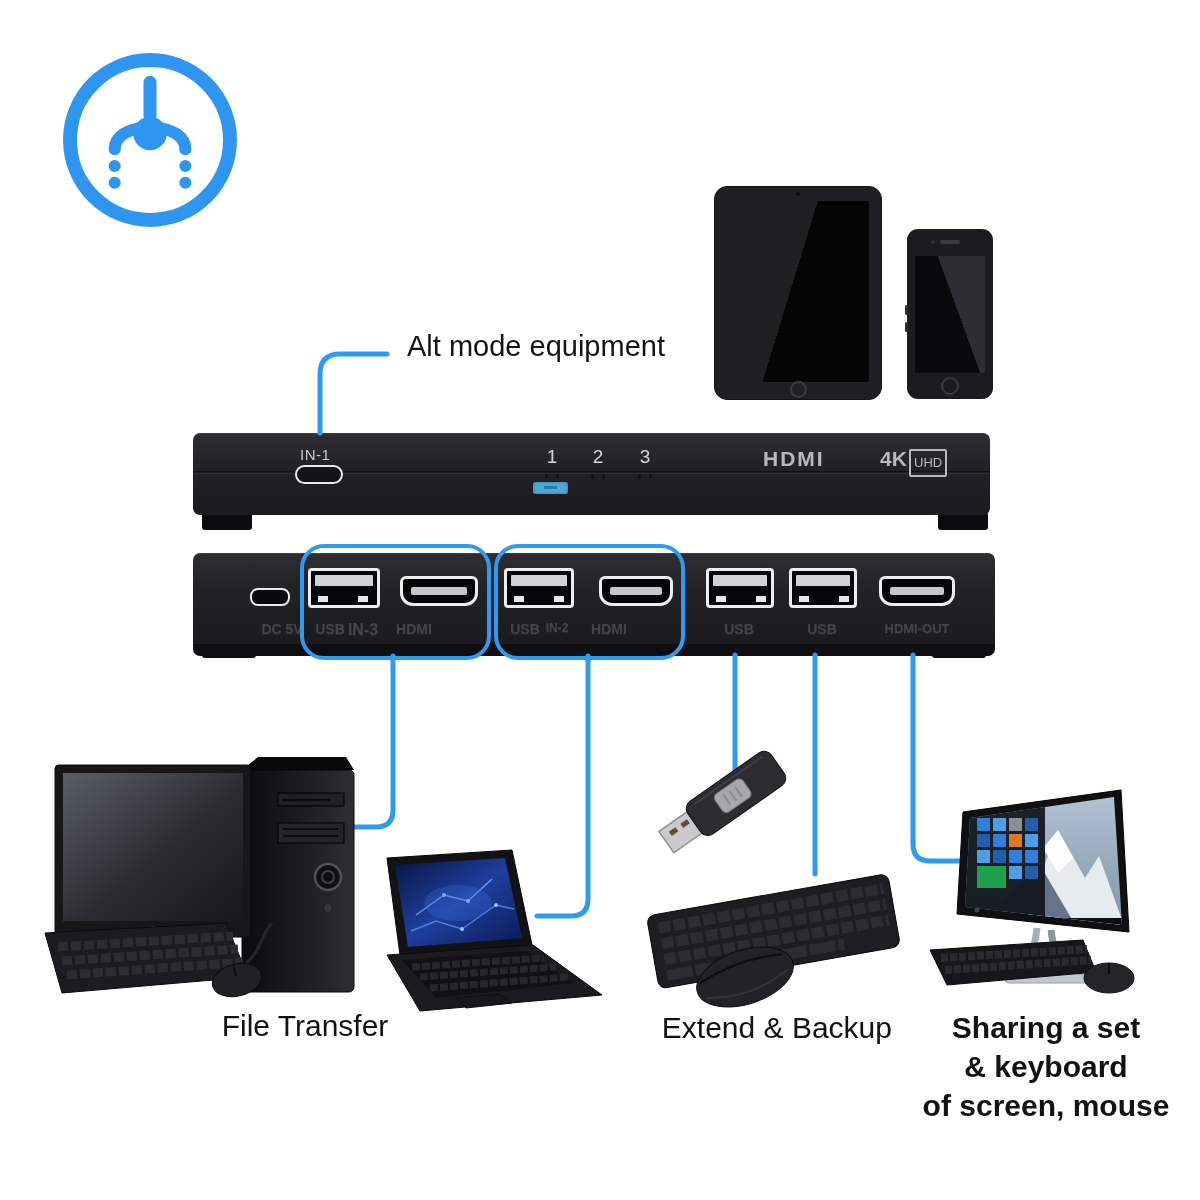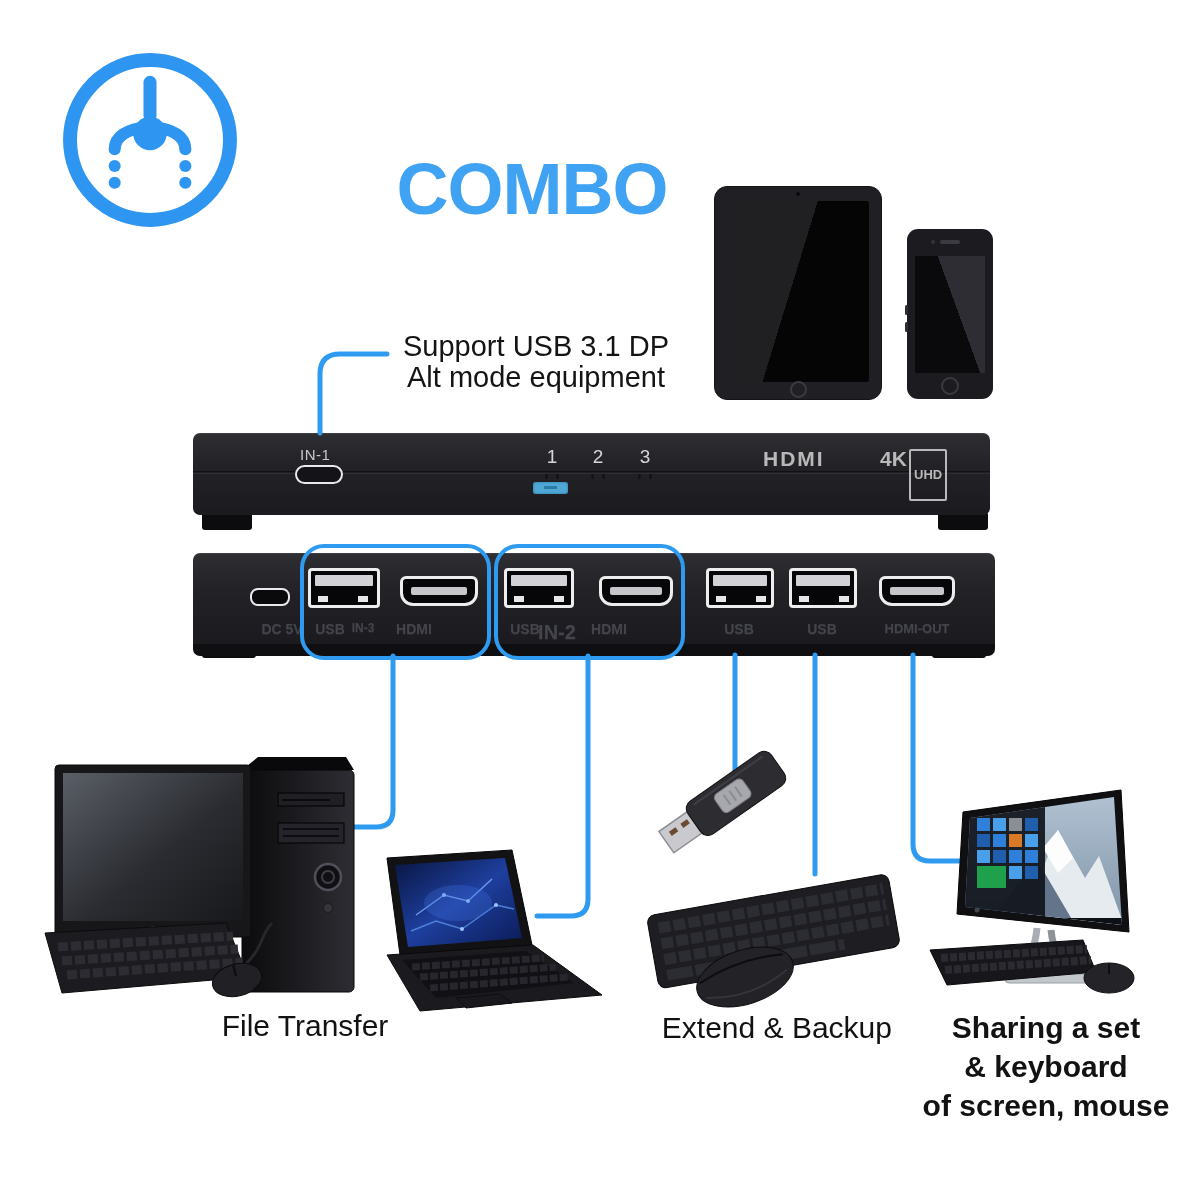--- a/index.html
+++ b/index.html
@@ -55,24 +55,22 @@
     <circle cx="100" cy="93" r="18" fill="#2e96f0"></circle>
     <g fill="#2e96f0">
       <circle cx="62" cy="128" r="6.5"></circle>
         <circle cx="62" cy="146" r="6.5"></circle>
       <circle cx="138" cy="128" r="6.5"></circle>
         <circle cx="138" cy="146" r="6.5"></circle>
     </g>
   </svg>
 
   <div class="abs" id="title">
-    <div>COMBO</div>
   </div>
   <div class="abs" id="subtitle">
-    <div>Support USB 3.1 DP</div>
     <div>Alt mode equipment</div>
   </div>
 
   <div class="abs" id="tablet">
     <div class="abs" style="left:50%;top:5px;width:4px;height:4px;margin-left:-2px;border-radius:50%;background:#0a0a0b;"></div>
     <div class="abs screen"></div>
     <div class="abs homebtn" style="left:50%;bottom:1px;width:13px;height:13px;margin-left:-8px;"></div>
   </div>
 
   <div class="abs" id="phone">
@@ -94,43 +92,43 @@
     <span class="abs chan" style="left:405px;top:13px;">2</span>
     <span class="abs chan" style="left:452px;top:13px;">3</span>
     <div class="abs tick" style="left:359px;top:41px;"></div>
     <div class="abs tick" style="left:405px;top:41px;"></div>
     <div class="abs tick" style="left:452px;top:41px;"></div>
     <div class="abs" style="left:340px;top:49px;width:35px;height:12px;border-radius:3px;background:#4fa8d6;box-shadow:inset 0 0 3px #2c7ba6;">
       <div class="abs" style="left:11px;top:4px;width:13px;height:3px;background:#2c7ba6;"></div>
     </div>
     <span class="abs" style="left:570px;top:14px;font-size:21px;font-weight:800;letter-spacing:2px;color:#b9b9b9;">HDMI</span>
     <span class="abs" style="left:687px;top:14px;font-size:21px;font-weight:800;color:#b9b9b9;">4K</span>
-    <span class="abs" style="left:716px;top:16px;font-size:13px;font-weight:700;color:#b9b9b9;border:2px solid #b9b9b9;
-          padding:16px 3px;line-height:16px;border-radius:2px;">UHD</span>
+    <span class="abs" style="left:716px;top:16px;font-size:13px;font-weight:400;color:#b9b9b9;border:2px solid #b9b9b9;
+          padding:4px 3px;line-height:16px;border-radius:2px;">UHD</span>
   </div>
 
   <div class="abs foot" style="left:202px;top:646px;width:54px;height:12px;"></div>
   <div class="abs foot" style="left:932px;top:646px;width:54px;height:12px;"></div>
   <div class="abs panel" style="left:193px;top:553px;width:802px;height:91px;border-radius:7px 7px 0 0;">
 
     <div class="abs" style="left:57px;top:35px;width:36px;height:14px;border:2.5px solid #e9e9ec;border-radius:8px;background:#0a0a0c;"></div>
     <div class="abs usbport" style="left:115px;top:15px;width:66px;"></div>
     <div class="abs hdmiport" style="left:207px;top:23px;width:72px;"></div>
     <div class="abs usbport" style="left:311px;top:15px;"></div>
     <div class="abs hdmiport" style="left:406px;top:23px;width:68px;"></div>
     <div class="abs usbport" style="left:513px;top:15px;width:62px;"></div>
     <div class="abs usbport" style="left:596px;top:15px;width:62px;"></div>
     <div class="abs hdmiport" style="left:686px;top:23px;width:70px;"></div>
 
     <span class="abs portlabel" style="left:75px;margin-left:14px;">DC 5V</span>
     <span class="abs portlabel" style="left:137px;">USB</span>
-    <span class="abs portlabel" style="left:170px;font-size:12px;">IN-3</span>
+    <span class="abs portlabel" style="left:170px;font-size:16px;">IN-3</span>
     <span class="abs portlabel" style="left:221px;">HDMI</span>
     <span class="abs portlabel" style="left:332px;">USB</span>
-    <span class="abs portlabel" style="left:364px;font-size:20px;">IN-2</span>
+    <span class="abs portlabel" style="left:364px;font-size:12px;">IN-2</span>
     <span class="abs portlabel" style="left:416px;">HDMI</span>
     <span class="abs portlabel" style="left:546px;">USB</span>
     <span class="abs portlabel" style="left:629px;">USB</span>
     <span class="abs portlabel" style="left:724px;font-size:13px;">HDMI-OUT</span>
   </div>
   <div class="abs" style="left:193px;top:644px;width:802px;height:12px;background:#0f0f12;border-radius:0 0 7px 7px;z-index:2;"></div>
 
   <div class="abs bracket" style="left:300px;top:544px;width:183px;height:108px;"></div>
   <div class="abs bracket" style="left:494px;top:544px;width:183px;height:108px;"></div>
 

